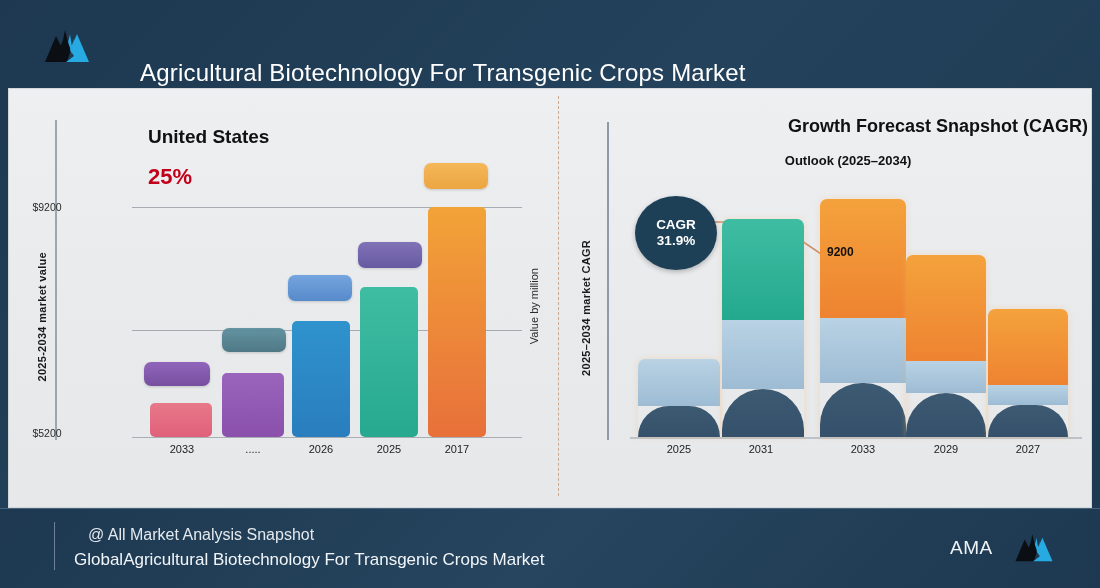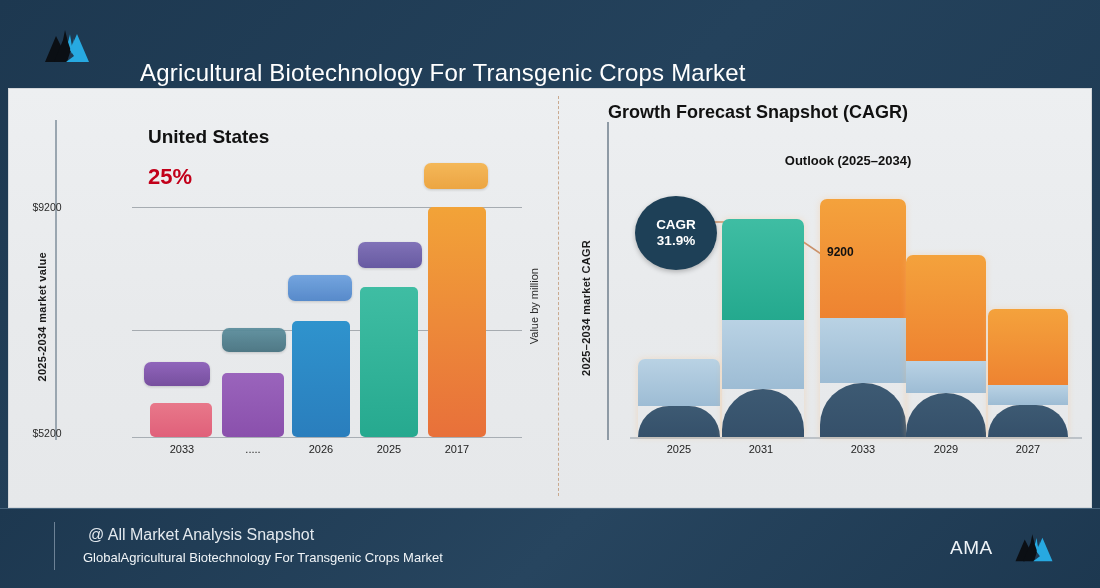--- a/index.html
+++ b/index.html
@@ -41,21 +41,21 @@
   .tick{position:absolute;font-size:10.5px;color:#2a2a2a;text-align:center;width:54px;}
   .gridline{position:absolute;height:1px;background:#9aa0a6;opacity:.85;}
   .baseline{position:absolute;height:1px;background:#a8aeb4;}
 
   .bar{position:absolute;border-radius:5px;}
   .cap{position:absolute;border-radius:7px;opacity:.93;
        box-shadow:0 1px 3px rgba(0,0,0,.18);}
   .xtick{position:absolute;font-size:11px;color:#222;text-align:center;}
 
   
-  .r-title{position:absolute;left:608px;top:102px;width:480px;text-align:left;
+  .r-title{position:absolute;left:608px;top:116px;width:480px;text-align:right;
       font-size:18px;font-weight:bold;color:#111;}
   .r-sub{position:absolute;left:608px;top:153px;width:480px;text-align:center;
       font-size:13px;font-weight:bold;color:#111;}
 
   .cagr-bubble{position:absolute;left:635px;top:196px;width:82px;height:74px;
       border-radius:50%;background:#1e4057;color:#fff;display:flex;
       flex-direction:column;align-items:center;justify-content:center;
       font-size:13.5px;font-weight:bold;line-height:1.22;
       box-shadow:0 2px 5px rgba(0,0,0,.25);}
 
@@ -67,21 +67,21 @@
   .seg-bottom{border-radius:42px 42px 0 0;}
   .r-baseline{position:absolute;height:1.5px;background:#bcc2c8;}
 
   
   .footer{position:absolute;left:0;top:508px;width:1100px;height:80px;
       background:linear-gradient(135deg,#1d3850 0%,#27455f 50%,#1d3850 100%);
       border-top:1px solid #46637c;}
   .foot-rule{position:absolute;left:54px;top:522px;width:1px;height:48px;
       background:#6d8296;}
   .foot-l1{position:absolute;left:88px;top:526px;font-size:16px;color:#e3e9ee;}
-  .foot-l2{position:absolute;left:83px;top:550px;font-size:13px;color:#f1f5f8;}
+  .foot-l2{position:absolute;left:74px;top:550px;font-size:17px;color:#f1f5f8;}
   .foot-ama{position:absolute;left:950px;top:537px;font-size:19px;color:#eef3f7;
       letter-spacing:.5px;}
   .foot-logo{position:absolute;left:1013px;top:531px;width:42px;height:32px;}
 </style>
 </head>
 <body>
 
 <div class="page">
 
   <div class="header">

